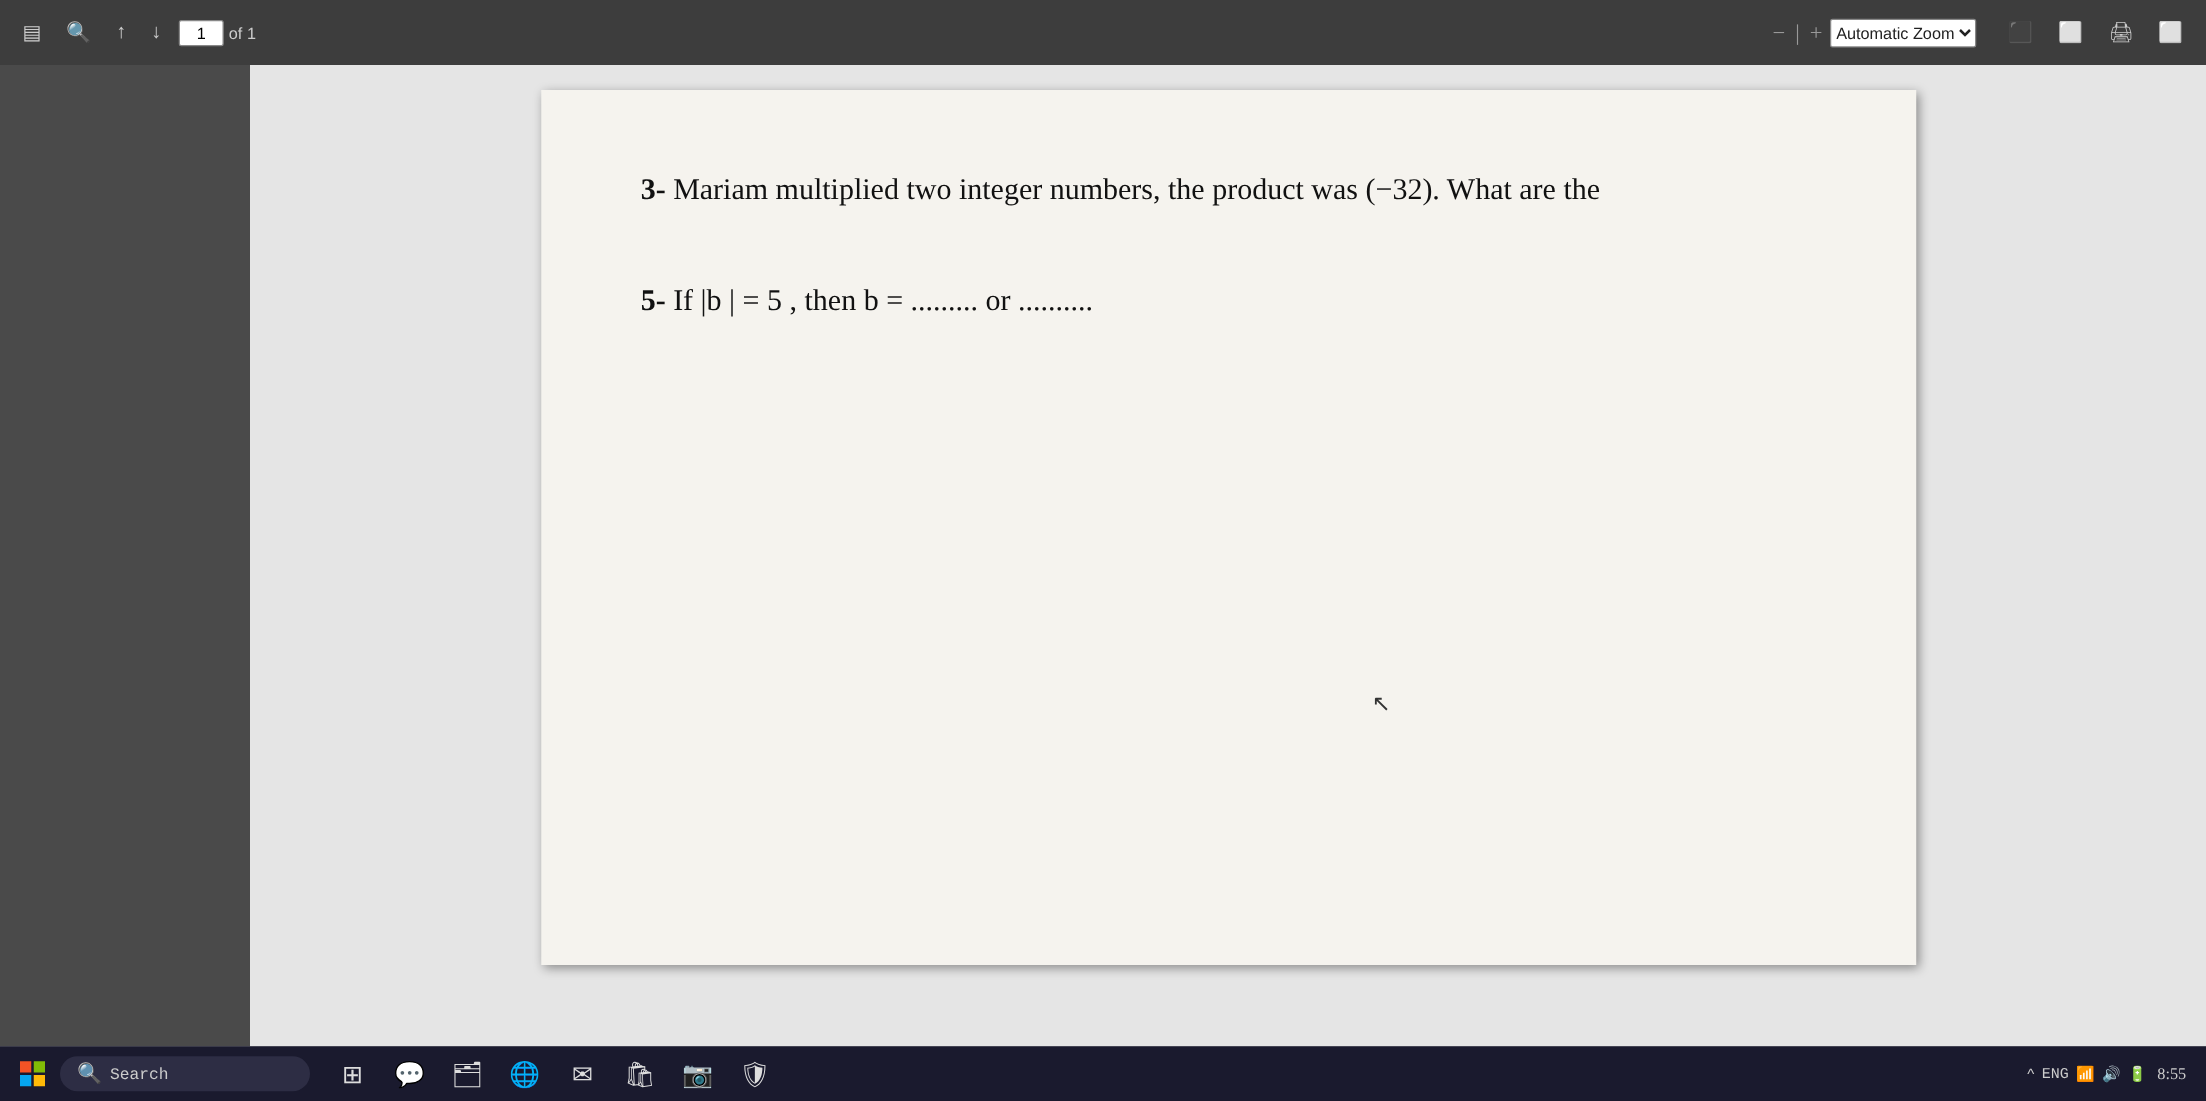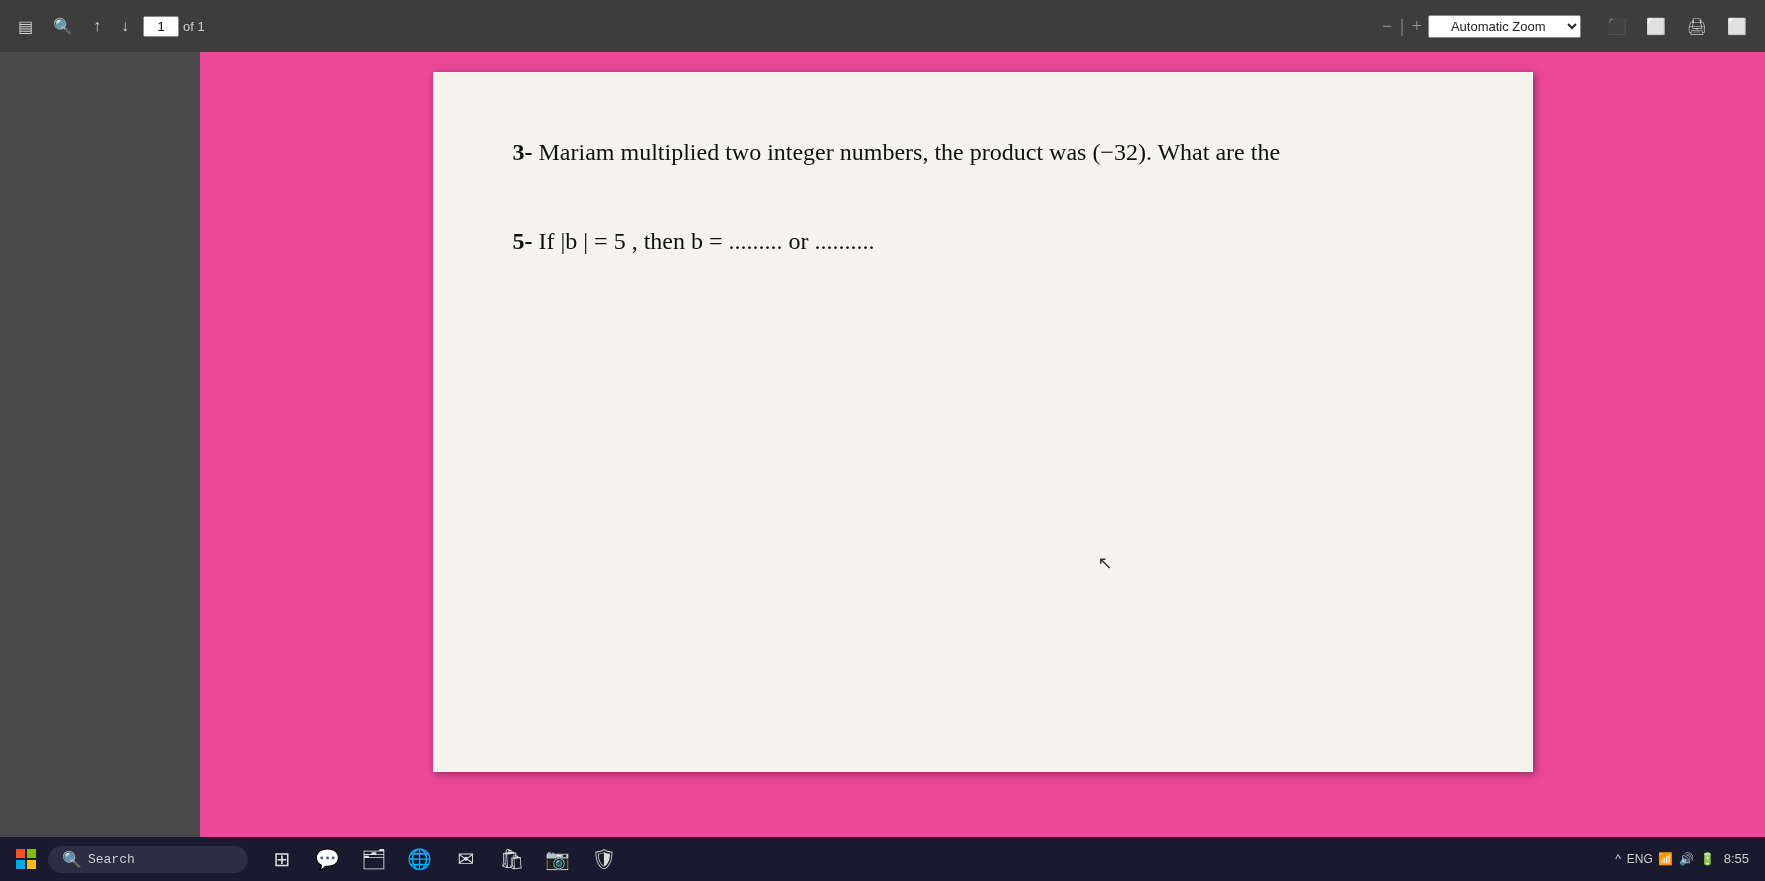--- a/index.html
+++ b/index.html
@@ -60,21 +60,21 @@
       display: flex;
       align-items: center;
       gap: 4px;
       margin-left: auto;
     }
 
     .zoom-select {
       background: #fff;
       border: 1px solid #888;
       font-size: 13px;
-      padding: 2px 18px;
+      padding: 2px 0;
       border-radius: 2px;
       color: #222;
       cursor: pointer;
     }
 
     .toolbar-right {
       display: flex;
       align-items: center;
       gap: 8px;
       margin-left: 12px;
@@ -94,21 +94,21 @@
       flex-shrink: 0;
     }
 
     .pdf-page-wrapper {
       flex: 1;
       display: flex;
       justify-content: center;
       align-items: flex-start;
       padding: 20px;
       overflow: auto;
-      background: #ec4899;
+      background: #e5e5e5;
     }
 
     .pdf-page {
       background: #f5f3ee;
       width: 1100px;
       min-height: 700px;
       padding: 60px 80px 60px 80px;
       box-shadow: 2px 2px 8px rgba(0,0,0,0.4);
       position: relative;
     }
@@ -356,22 +356,22 @@
       <span>📷</span>
     </div>
     <div class="taskbar-icon-btn">
       <span>🛡</span>
     </div>
   </div>
 
   <div class="taskbar-system">
     <div class="system-tray">
       <span style="cursor:pointer;">^</span>
-      <span style="font-family:Liberation Sans, sans-serif;">ENG</span>
+      <span style="font-family:Liberation Mono, monospace;">ENG</span>
       <span>📶</span>
       <span>🔊</span>
       <span>🔋</span>
     </div>
     <div class="time-date">
-      <div style="font-size:13px; font-family:Liberation Sans, sans-serif;">8:55</div>
+      <div style="font-size:13px; font-family:Liberation Serif, serif;">8:55</div>
     </div>
   </div>
 </div>
 
 </body></html>

